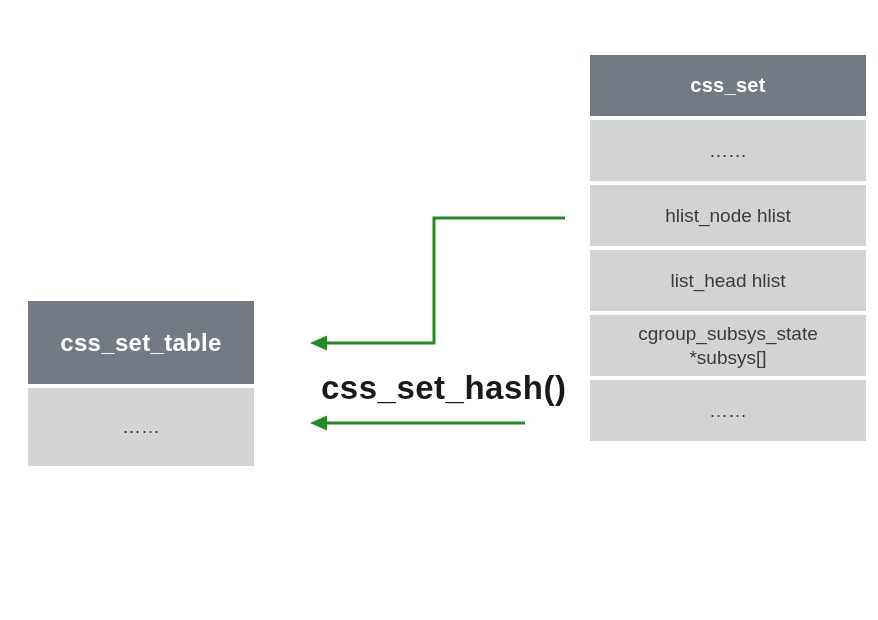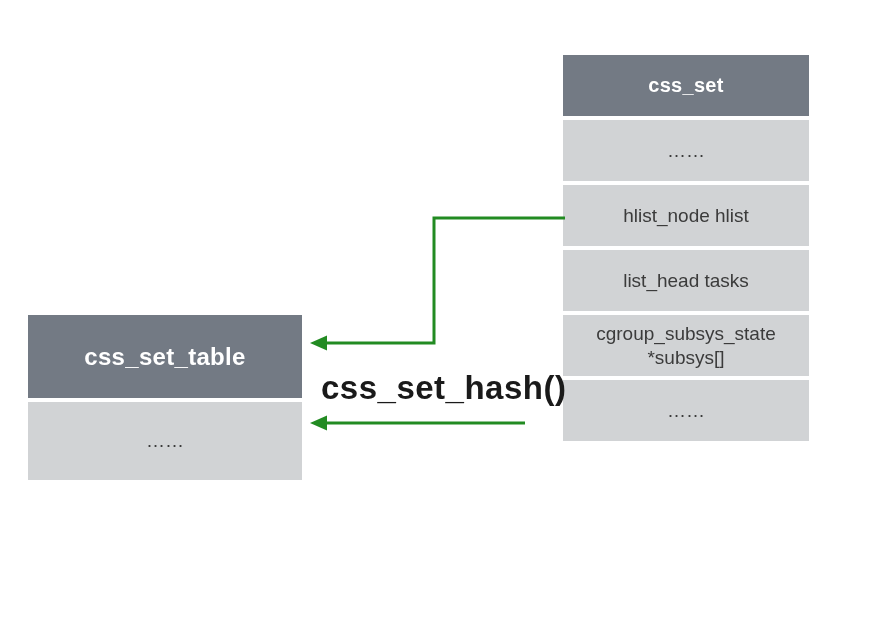--- a/index.html
+++ b/index.html
@@ -35,25 +35,25 @@
     color: #3b3b3b;
     display: flex;
     align-items: center;
     justify-content: center;
     text-align: center;
     line-height: 1.25;
     padding: 0 10px;
     box-sizing: border-box;
   }
   
-  #right-table { left: 563px; top: 55px; width: 246px; justify-content: flex-end; }
+  #right-table { left: 590px; top: 55px; width: 276px; justify-content: flex-end; }
   #right-table .tbl-header { height: 61px; font-size: 20px; }
   #right-table .tbl-row { height: 61px; font-size: 19px; }
   
-  #left-table { left: 28px; top: 315px; width: 274px; border-radius: 22px; }
+  #left-table { left: 28px; top: 301px; width: 226px; border-radius: 22px; }
   #left-table .tbl-header { height: 83px; font-size: 24px; }
   #left-table .tbl-row { height: 78px; font-size: 19px; }
   
   #arrows {
     position: absolute;
     left: 0; top: 0;
     width: 878px; height: 620px;
     pointer-events: none;
   }
   
@@ -70,21 +70,21 @@
 </style>
 </head>
 <body>
 
 <div id="canvas">
 
   <div class="tbl" id="right-table">
     <div class="tbl-header">css_set</div>
     <div class="tbl-row">……</div>
     <div class="tbl-row">hlist_node hlist</div>
-    <div class="tbl-row">list_head tasks</div>
+    <div class="tbl-row">list_head hlist</div>
     <div class="tbl-row">cgroup_subsys_state *subsys[]</div>
     <div class="tbl-row">……</div>
   </div>
 
   <div class="tbl" id="left-table">
     <div class="tbl-header">css_set_table</div>
     <div class="tbl-row">……</div>
   </div>
 
   <svg id="arrows" viewBox="0 0 878 620" xmlns="http://www.w3.org/2000/svg">

